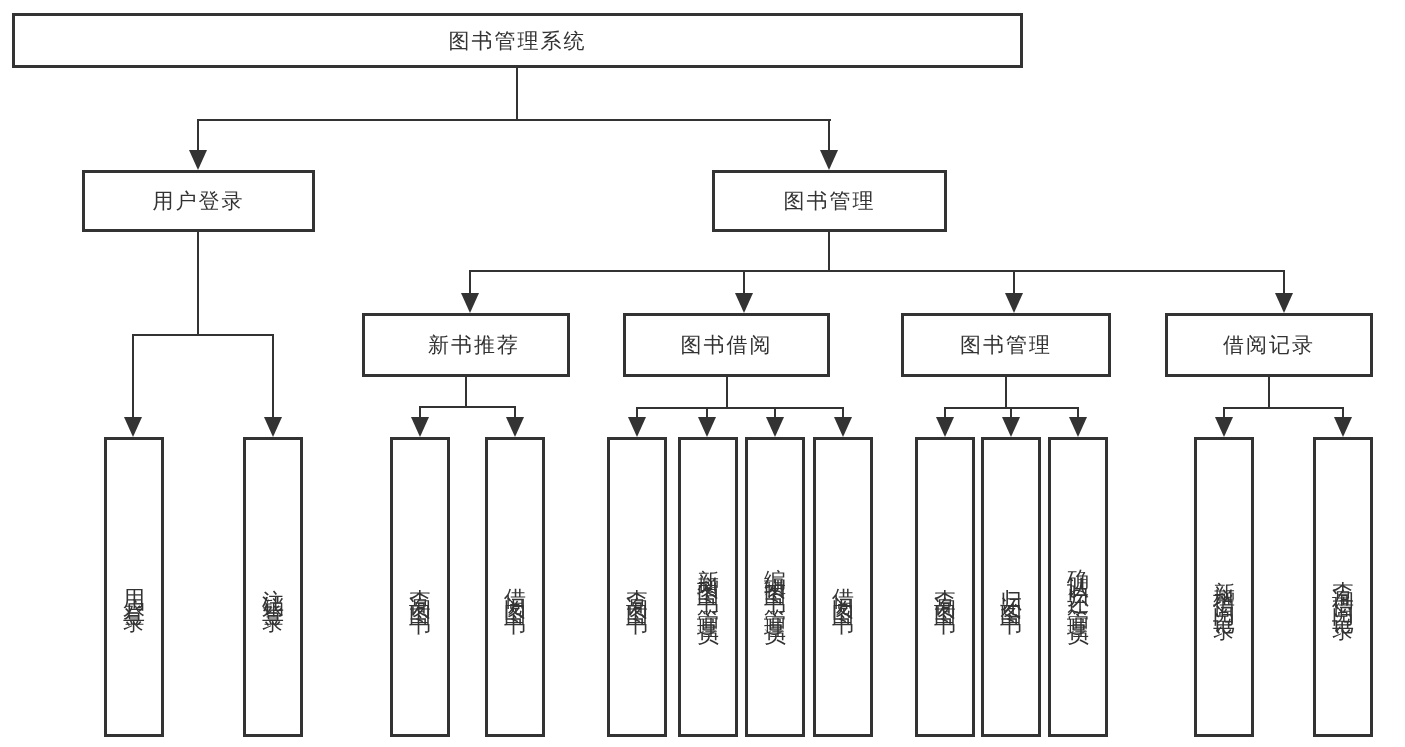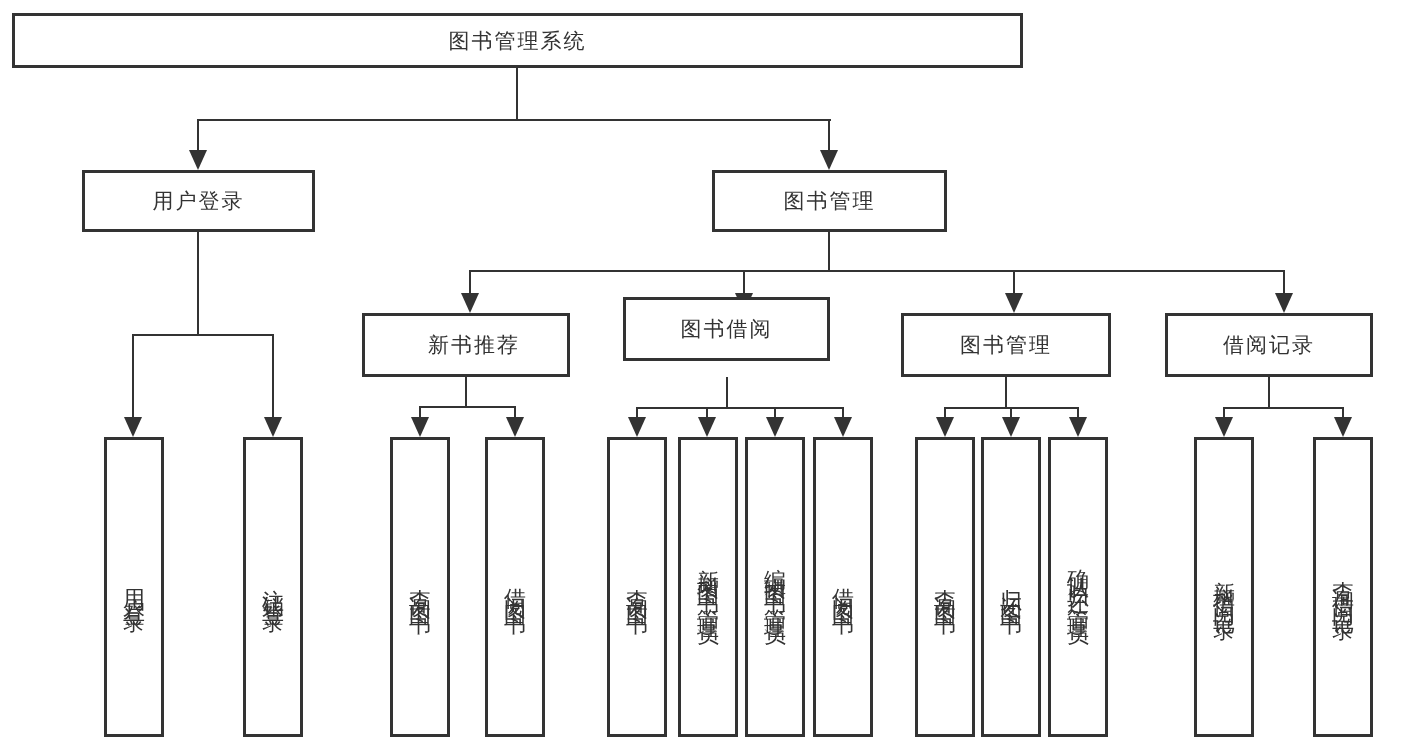--- a/index.html
+++ b/index.html
@@ -107,21 +107,21 @@
   <div class="line" style="left:743px; top:270px; width:2px; height:26px;"></div>
   <div class="arrow" style="left:735px; top:293px;"></div>
   <div class="line" style="left:1013px; top:270px; width:2px; height:26px;"></div>
   <div class="arrow" style="left:1005px; top:293px;"></div>
   <div class="line" style="left:1283px; top:270px; width:2px; height:26px;"></div>
   <div class="arrow" style="left:1275px; top:293px;"></div>
 
   <div class="box" style="left:362px; top:313px; width:208px; height:64px;padding-left:16px;">
     <span>新书推荐</span>
   </div>
-  <div class="box" style="left:623px; top:297px; width:207px; height:64px;">
+  <div class="box" style="left:623px; top:313px; width:207px; height:64px;">
     <span>图书借阅</span>
   </div>
   <div class="box" style="left:901px; top:313px; width:210px; height:64px;">
     <span>图书管理</span>
   </div>
   <div class="box" style="left:1165px; top:313px; width:208px; height:64px;">
     <span>借阅记录</span>
   </div>
 
   <div class="line" style="left:465px; top:377px; width:2px; height:31px;"></div>

